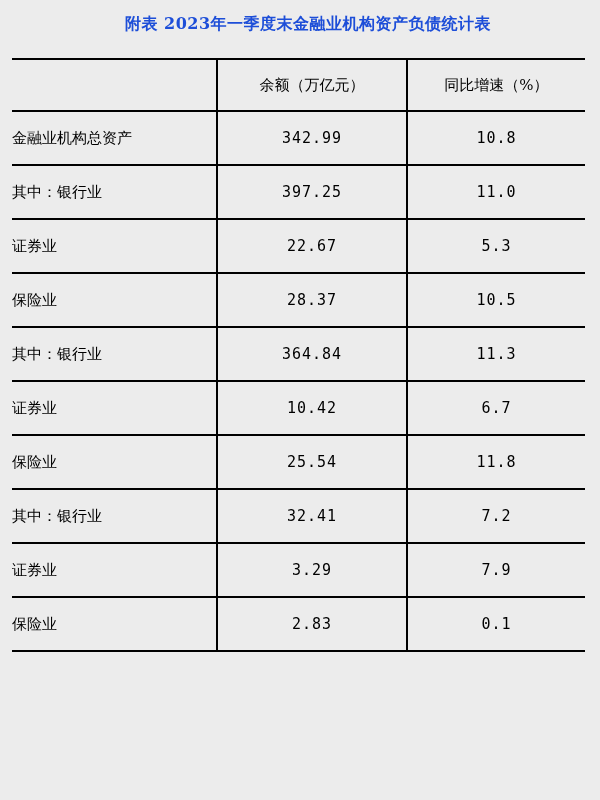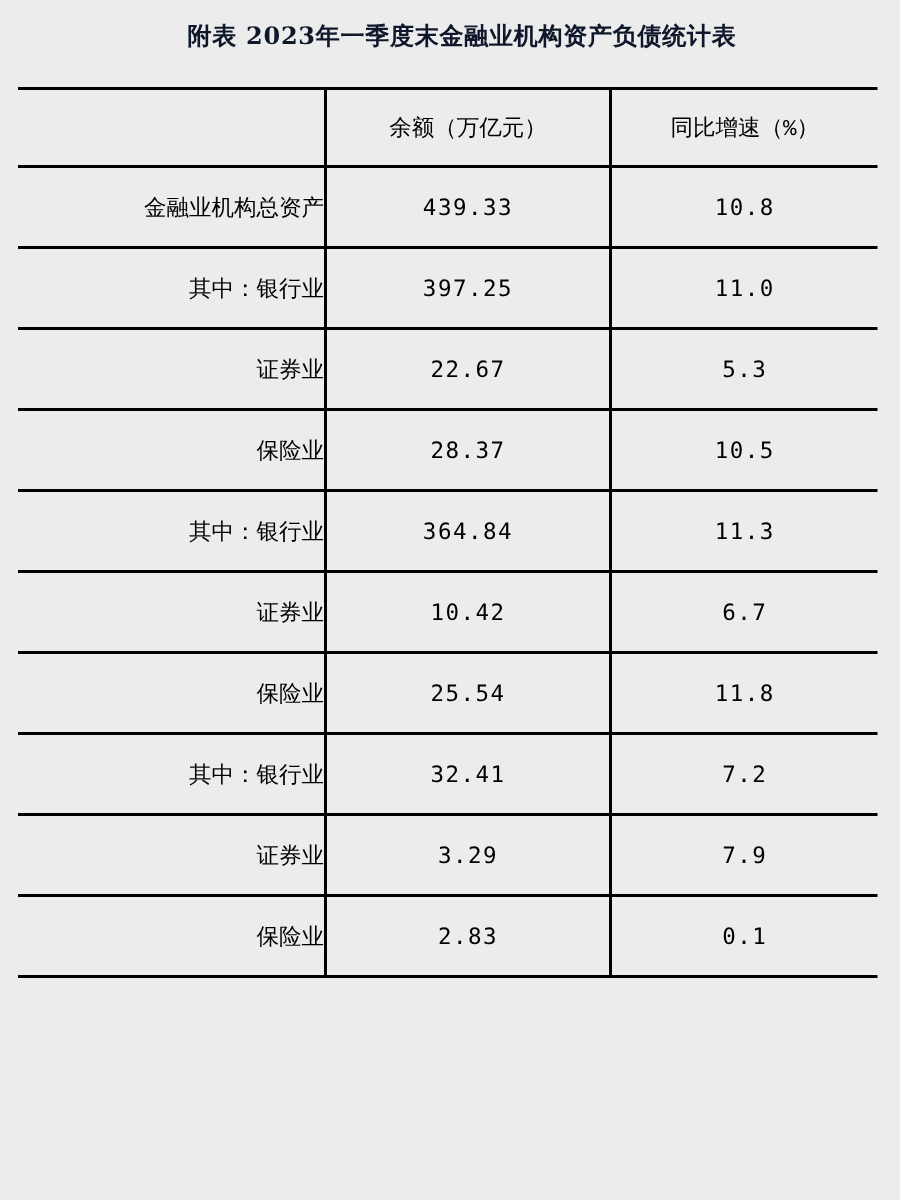--- a/index.html
+++ b/index.html
@@ -14,21 +14,21 @@
     font-family: "DejaVu Serif", "Liberation Serif", serif;
     position: relative;
     overflow: hidden;
   }
   .page-title {
     margin: 14px 0 0 16px;
     font-size: 16px;
     font-weight: bold;
     text-align: center;
     letter-spacing: 0.5px;
-    color: #0f172a;
+    color: #1d4ed8;
   }
   table.stats {
     position: absolute;
     left: 12px;
     top: 58px;
     width: 569px;
     border-collapse: collapse;
     table-layout: fixed;
     border-top: 2px solid #000000;
     border-bottom: 2px solid #000000;
@@ -41,27 +41,27 @@
     font-weight: normal;
     font-size: 15px;
     color: #000000;
     overflow: hidden;
     white-space: nowrap;
   }
   table.stats thead tr { height: 52px; }
   table.stats tbody tr { height: 54px; }
   .col1 { width: 204px; }
   .col2 { width: 188px; }
-  .col3 { width: 177px; font-family: Liberation Mono, monospace; }
+  .col3 { width: 177px; }
   .col2, .col3 {
     border-left: 2px solid #000000;
     text-align: center;
   }
   td.label-cell {
-    text-align: right;
+    text-align: left;
     padding-right: 48px;
   }
   td.num-cell {
     font-family: "DejaVu Sans Mono", "Liberation Mono", monospace;
     letter-spacing: 1px;
     font-size: 15px;
   }
   th.header-cell {
     font-size: 15px;
   }
@@ -75,21 +75,21 @@
   <thead>
     <tr>
       <th class="col1 header-cell"></th>
       <th class="col2 header-cell">余额（万亿元）</th>
       <th class="col3 header-cell">同比增速（%）</th>
     </tr>
   </thead>
   <tbody>
     <tr>
       <td class="col1 label-cell">金融业机构总资产</td>
-      <td class="col2 num-cell">439.33</td>
+      <td class="col2 num-cell">342.99</td>
       <td class="col3 num-cell">10.8</td>
     </tr>
     <tr>
       <td class="col1 label-cell">其中：银行业</td>
       <td class="col2 num-cell">397.25</td>
       <td class="col3 num-cell">11.0</td>
     </tr>
     <tr>
       <td class="col1 label-cell">证券业</td>
       <td class="col2 num-cell">22.67</td>

